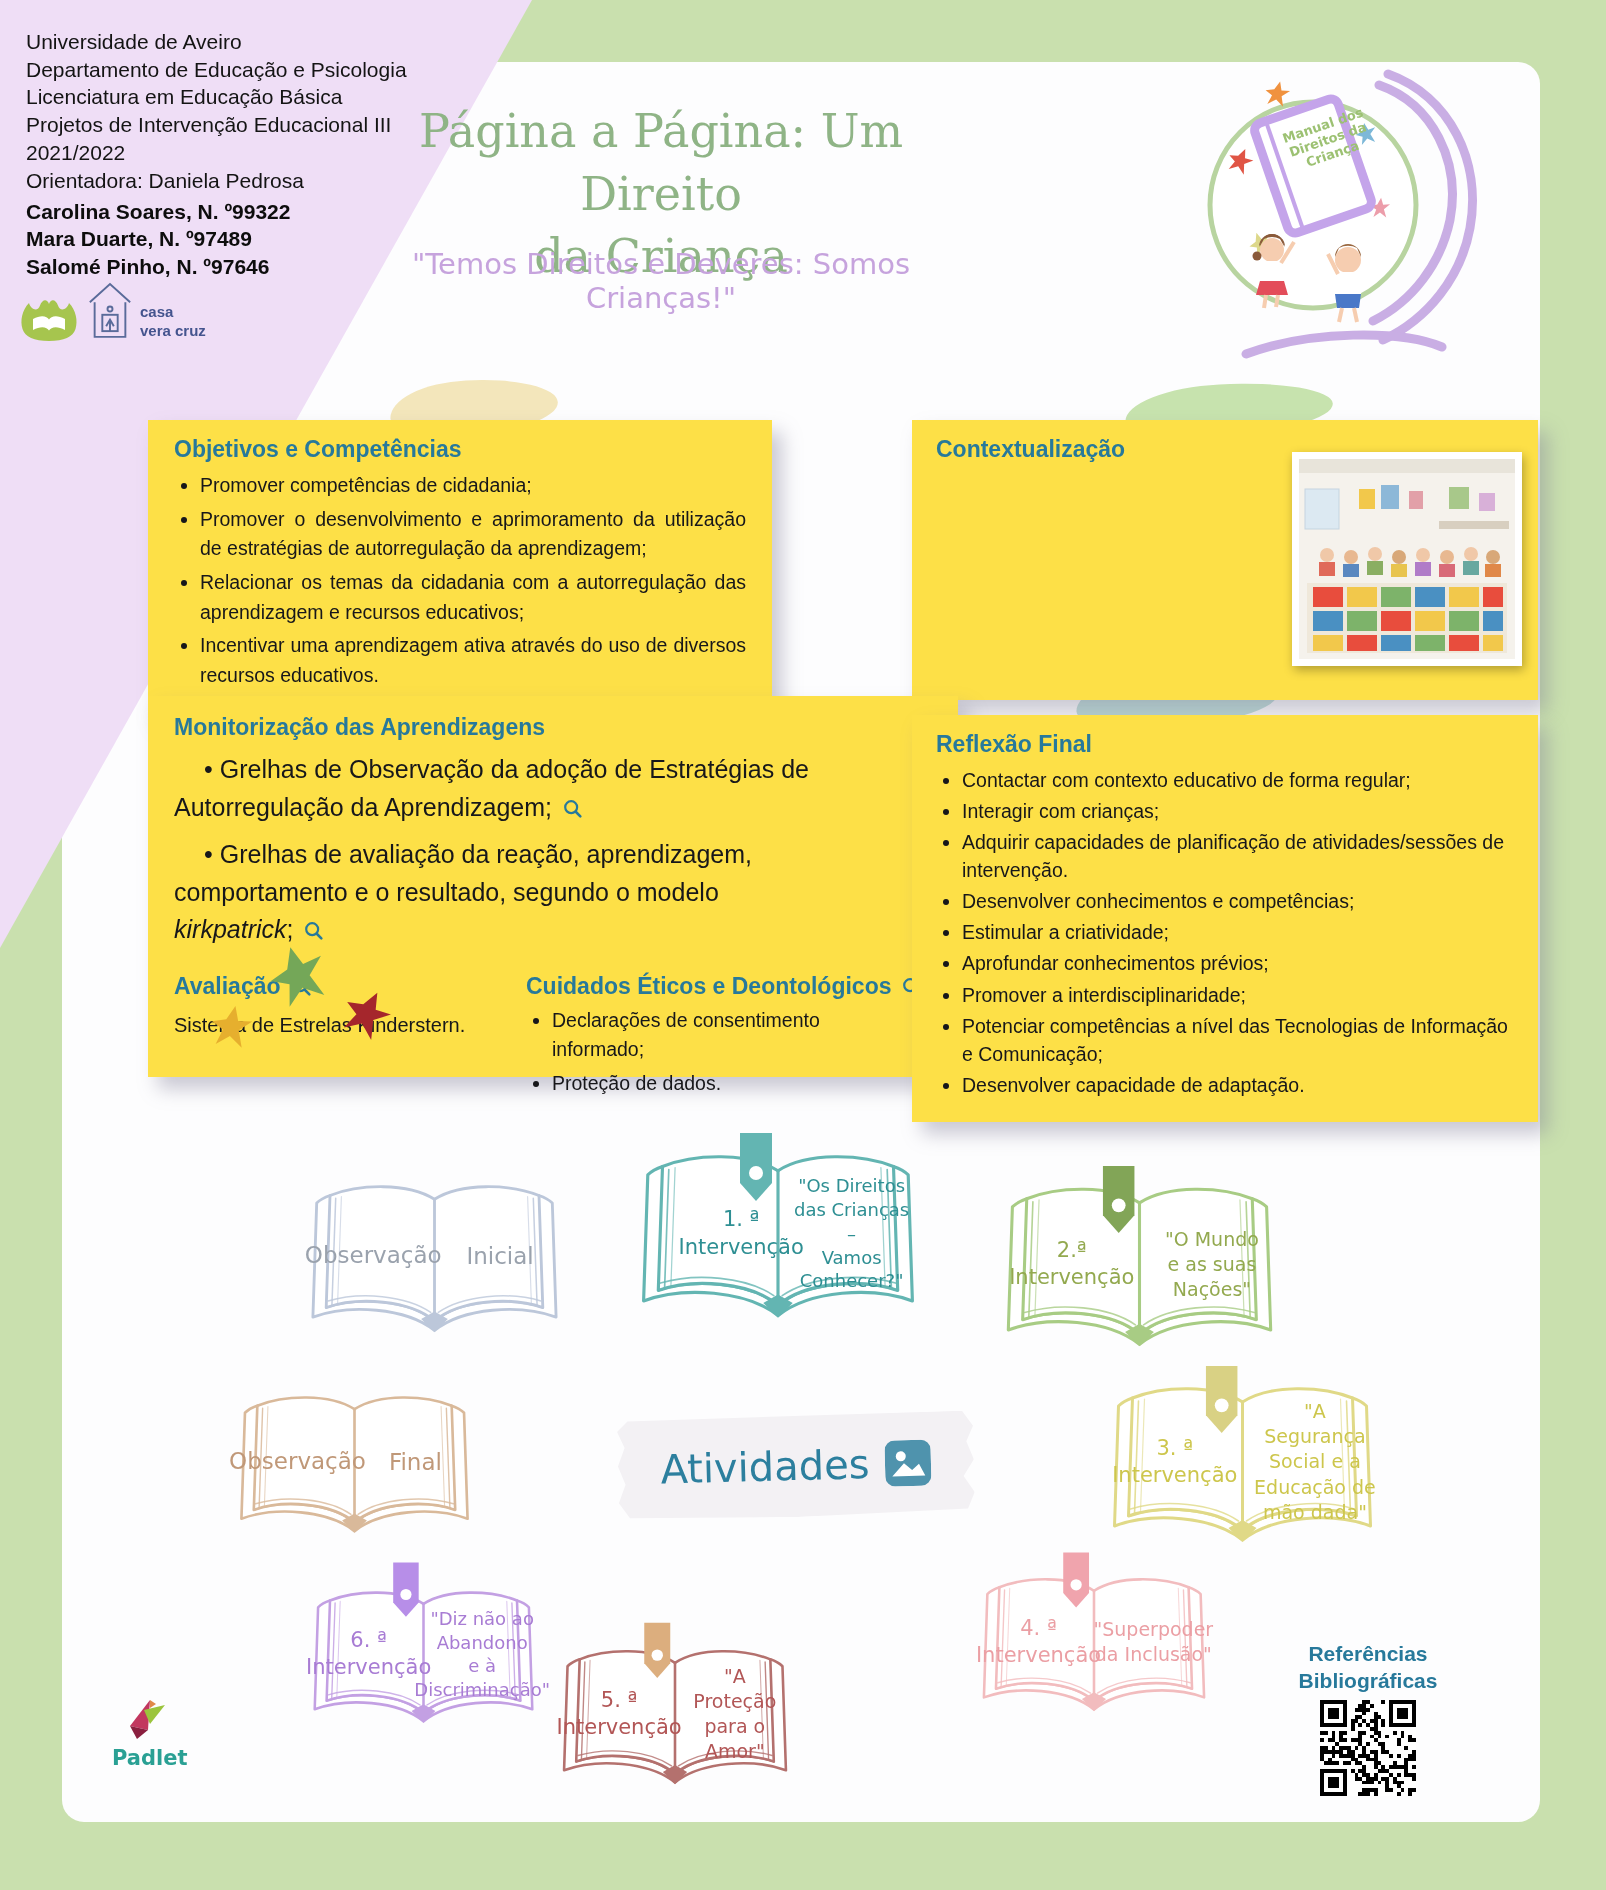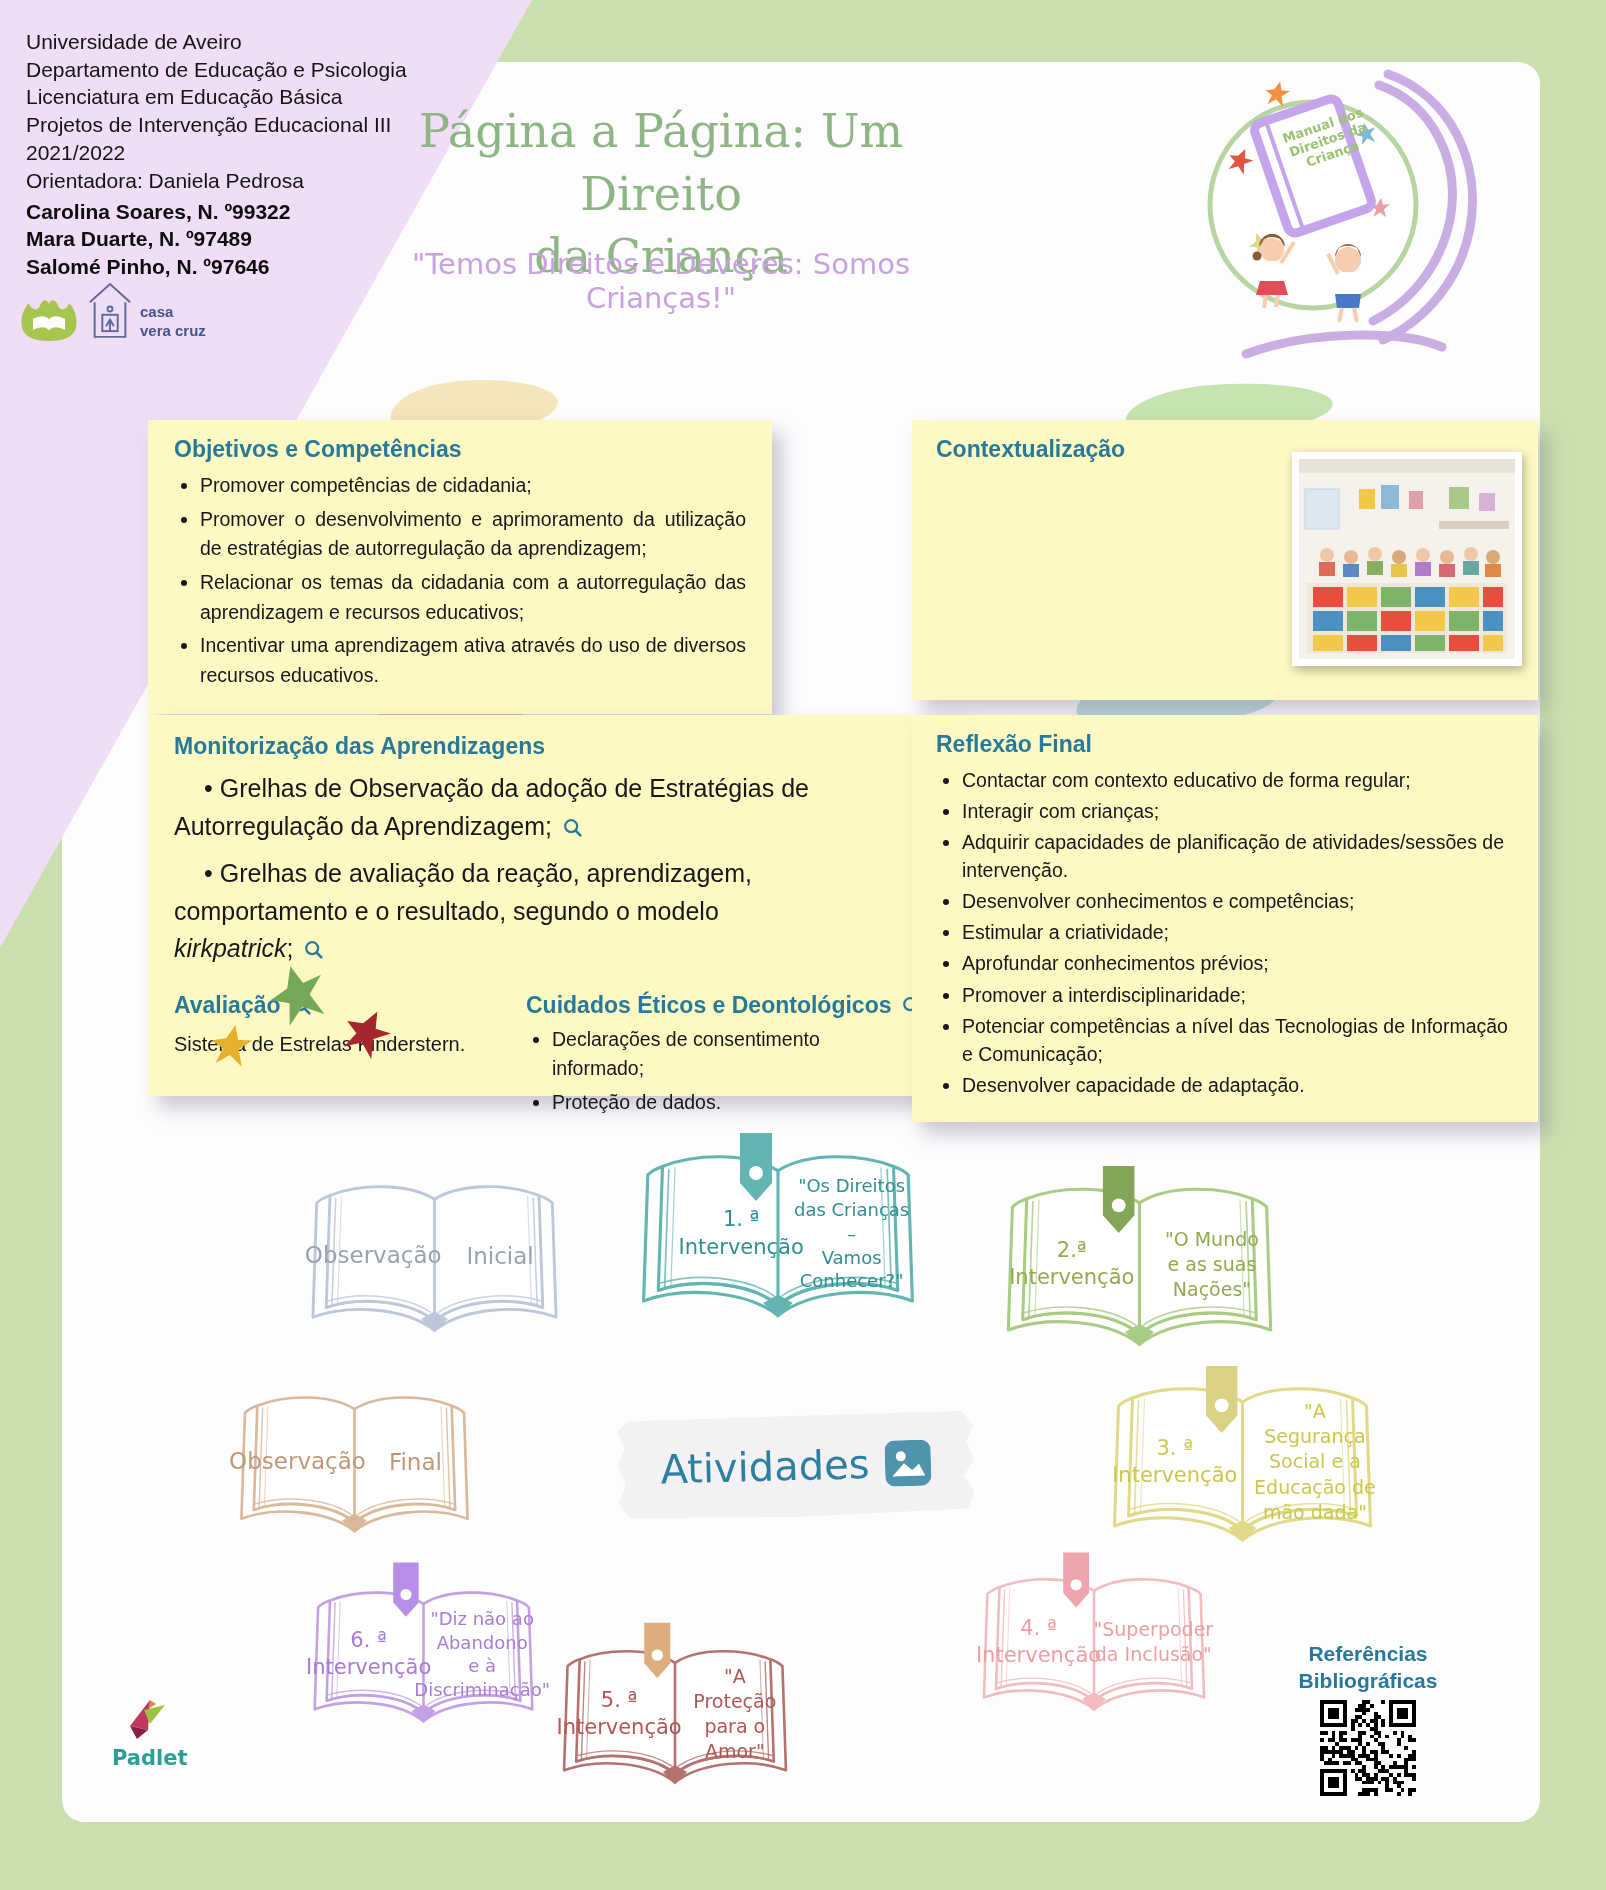--- a/index.html
+++ b/index.html
@@ -21,32 +21,32 @@
   .globe{position:absolute;left:1180px;top:58px;width:300px;height:312px;}
   .globe-book-text{position:absolute;left:1284px;top:118px;width:88px;transform:rotate(-19deg);
     font-family:"DejaVu Sans",sans-serif;font-weight:bold;font-size:13px;line-height:1.15;color:#9cc172;text-align:center;}
   
   .brush{position:absolute;border-radius:46% 54% 58% 42%/62% 48% 52% 38%;transform:rotate(-3deg);}
   .brush.yellow{left:390px;top:380px;width:168px;height:55px;background:#f3e6bb;}
   .brush.green{left:1125px;top:384px;width:208px;height:52px;background:#c7e3ae;}
   .brush.pink{left:378px;top:674px;width:158px;height:58px;background:#f3c6c2;}
   .brush.teal{left:1076px;top:672px;width:202px;height:55px;background:#bcdcd7;}
   
-  .box{position:absolute;background:#fef9c3;box-shadow:10px 12px 18px rgba(125,122,148,.4);}
+  .box{position:absolute;background:#fde047;box-shadow:10px 12px 18px rgba(125,122,148,.4);}
   .hd{font-weight:bold;font-size:23px;color:#27799b;}
   ul.blt{margin:8px 0 0;padding-left:26px;}
   ul.blt li{font-size:19.5px;line-height:1.52;color:#17171a;margin-bottom:4px;}
   .just li{text-align:justify;}
   #box1{left:148px;top:420px;width:572px;padding:16px 26px 20px;min-height:215px;}
   #box2{left:912px;top:420px;width:578px;height:248px;padding:16px 24px;}
   #box2 ul.blt{width:280px;}
   #box2 ul.blt li{line-height:1.62;}
   .photo{position:absolute;right:16px;top:32px;width:216px;height:200px;border:7px solid #fff;
     box-shadow:2px 4px 10px rgba(0,0,0,.3);background:#fff;}
-  #box3{left:148px;top:715px;width:758px;height:345px;padding:18px 26px;}
+  #box3{left:148px;top:696px;width:758px;height:345px;padding:18px 26px;}
   .mono-b{font-size:25px;line-height:1.5;color:#17171a;width:636px;margin:10px 0 0;text-indent:30px;}
   .mono-b .bdot::before{content:"• ";}
   .mag{width:22px;height:22px;color:#27799b;margin-left:10px;vertical-align:-4px;}
   .cols{display:flex;margin-top:24px;}
   .col-l{width:352px;}
   .col-r ul.blt{width:300px;margin-top:6px;}
   .sys{font-size:20px;color:#17171a;margin-top:14px;}
   .star{position:absolute;}
   #box4{left:912px;top:715px;width:578px;padding:16px 24px 20px;}
   #box4 ul.blt li{line-height:1.44;margin-bottom:3px;}

